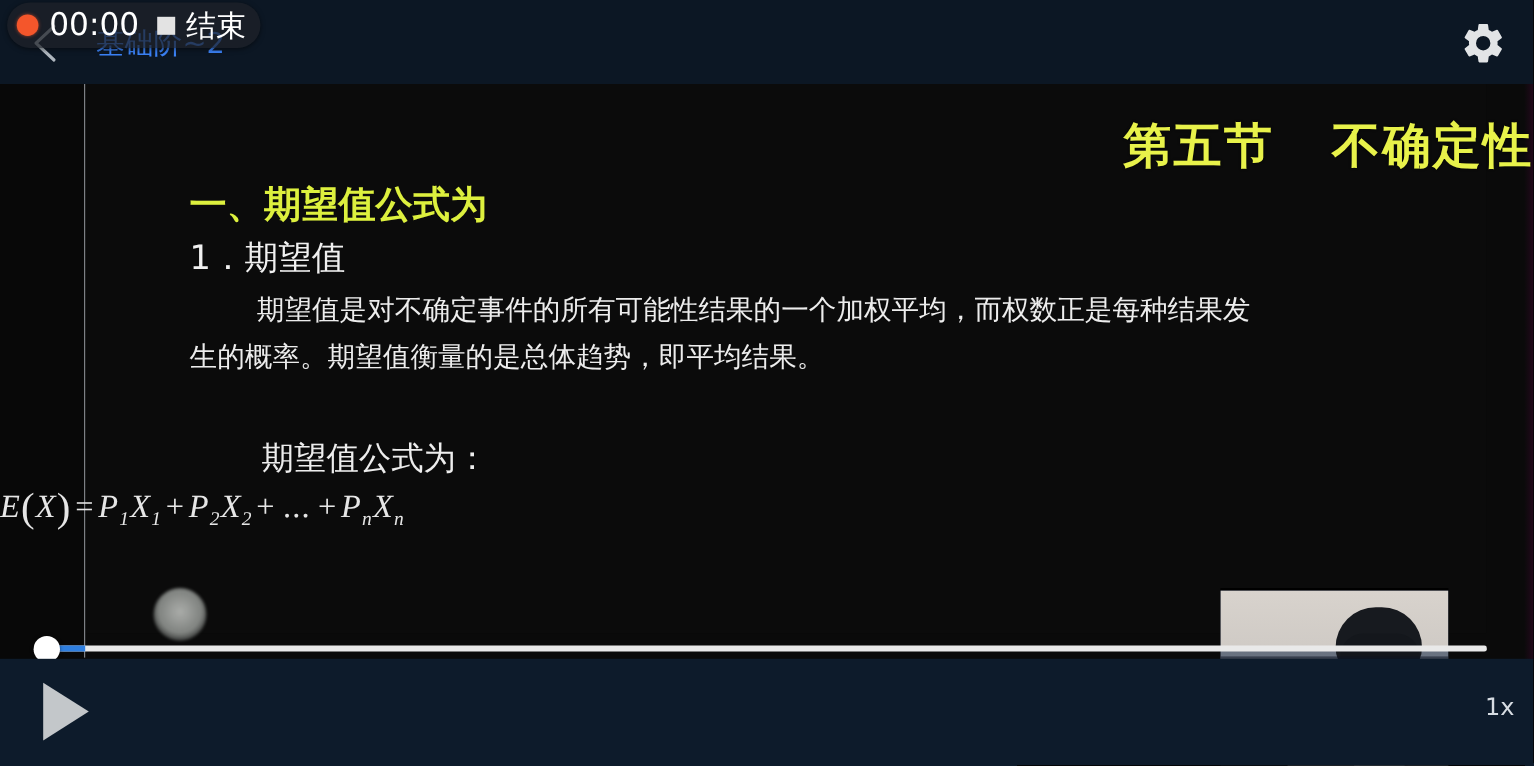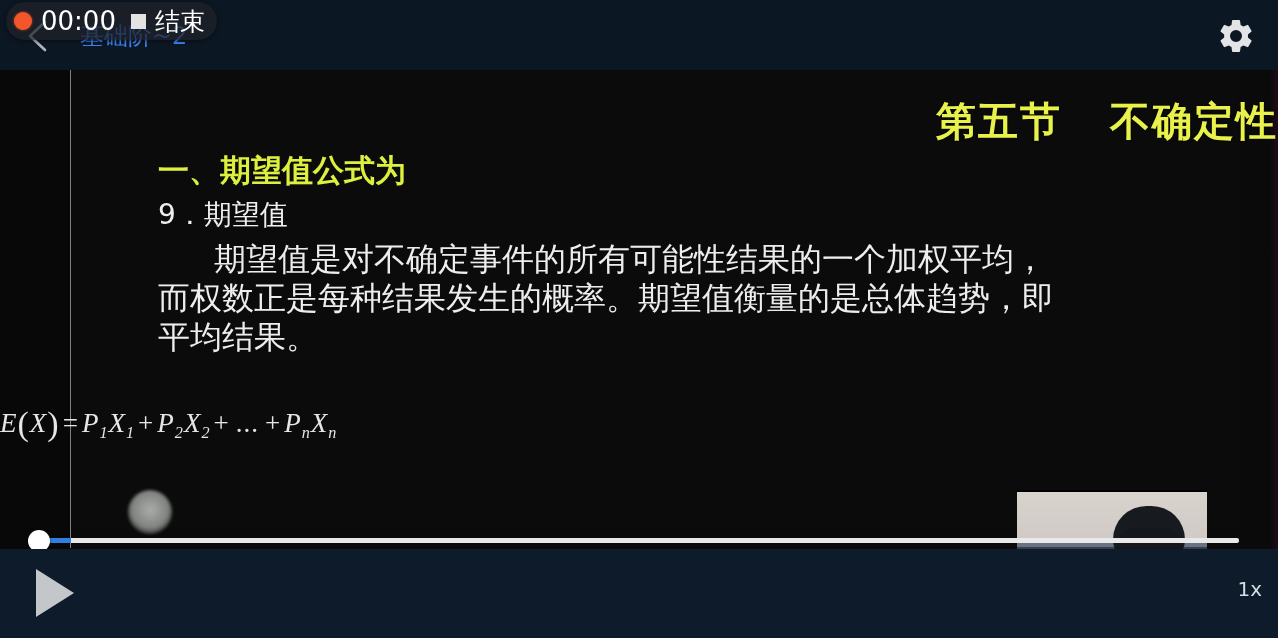--- a/index.html
+++ b/index.html
@@ -88,21 +88,21 @@
     font-size: 28px;
     font-weight: 400;
     font-family: "DejaVu Sans", "Liberation Sans", sans-serif;
   }
   .slide-para {
     position: absolute;
     left: 158px;
     top: 240px;
     width: 900px;
     color: #ededed;
-    font-size: 32px;
+    font-size: 23px;
     line-height: 39px;
     text-indent: 56px;
     font-family: "DejaVu Sans", "Liberation Sans", sans-serif;
   }
   .slide-lead {
     position: absolute;
     left: 158px;
     top: 364px;
     color: #ededed;
     font-size: 27px;
@@ -382,22 +382,23 @@
     <div id="left-rail"></div>
     <div id="slide-canvas"></div>
     <div id="rail-divider"></div>
     <div id="right-edge"></div>
 
     <div class="slide-title">
       <span>第五节</span><span class="gap"></span><span>不确定性</span>
     </div>
 
     <div class="slide-h2">一、期望值公式为</div>
-    <div class="slide-h3">9．期望值</div>
+    <div class="slide-h3">1．期望值</div>
     <div class="slide-para">期望值是对不确定事件的所有可能性结果的一个加权平均，而权数正是每种结果发生的概率。期望值衡量的是总体趋势，即平均结果。</div>
+    <div class="slide-lead">期望值公式为：</div>
 
     <div class="formula">
       <span>E</span><span class="paren">(</span><span>X</span><span class="paren">)</span><span class="op">=</span><span>P</span><sub>1</sub><span>X</span><sub>1</sub><span class="op">+</span><span>P</span><sub>2</sub><span>X</span><sub>2</sub><span class="op">+</span><span class="op">...</span><span class="op">+</span><span>P</span><sub>n</sub><span>X</span><sub>n</sub>
     </div>
   </div>
 
   <div id="top-bar">
     <div id="back-btn">
       <svg width="44" height="44" viewBox="0 0 44 44">
         <polyline points="27,8 12,22 27,36" fill="none" stroke="#aeb6be" stroke-width="2.6" stroke-linecap="round" stroke-linejoin="round"></polyline>

